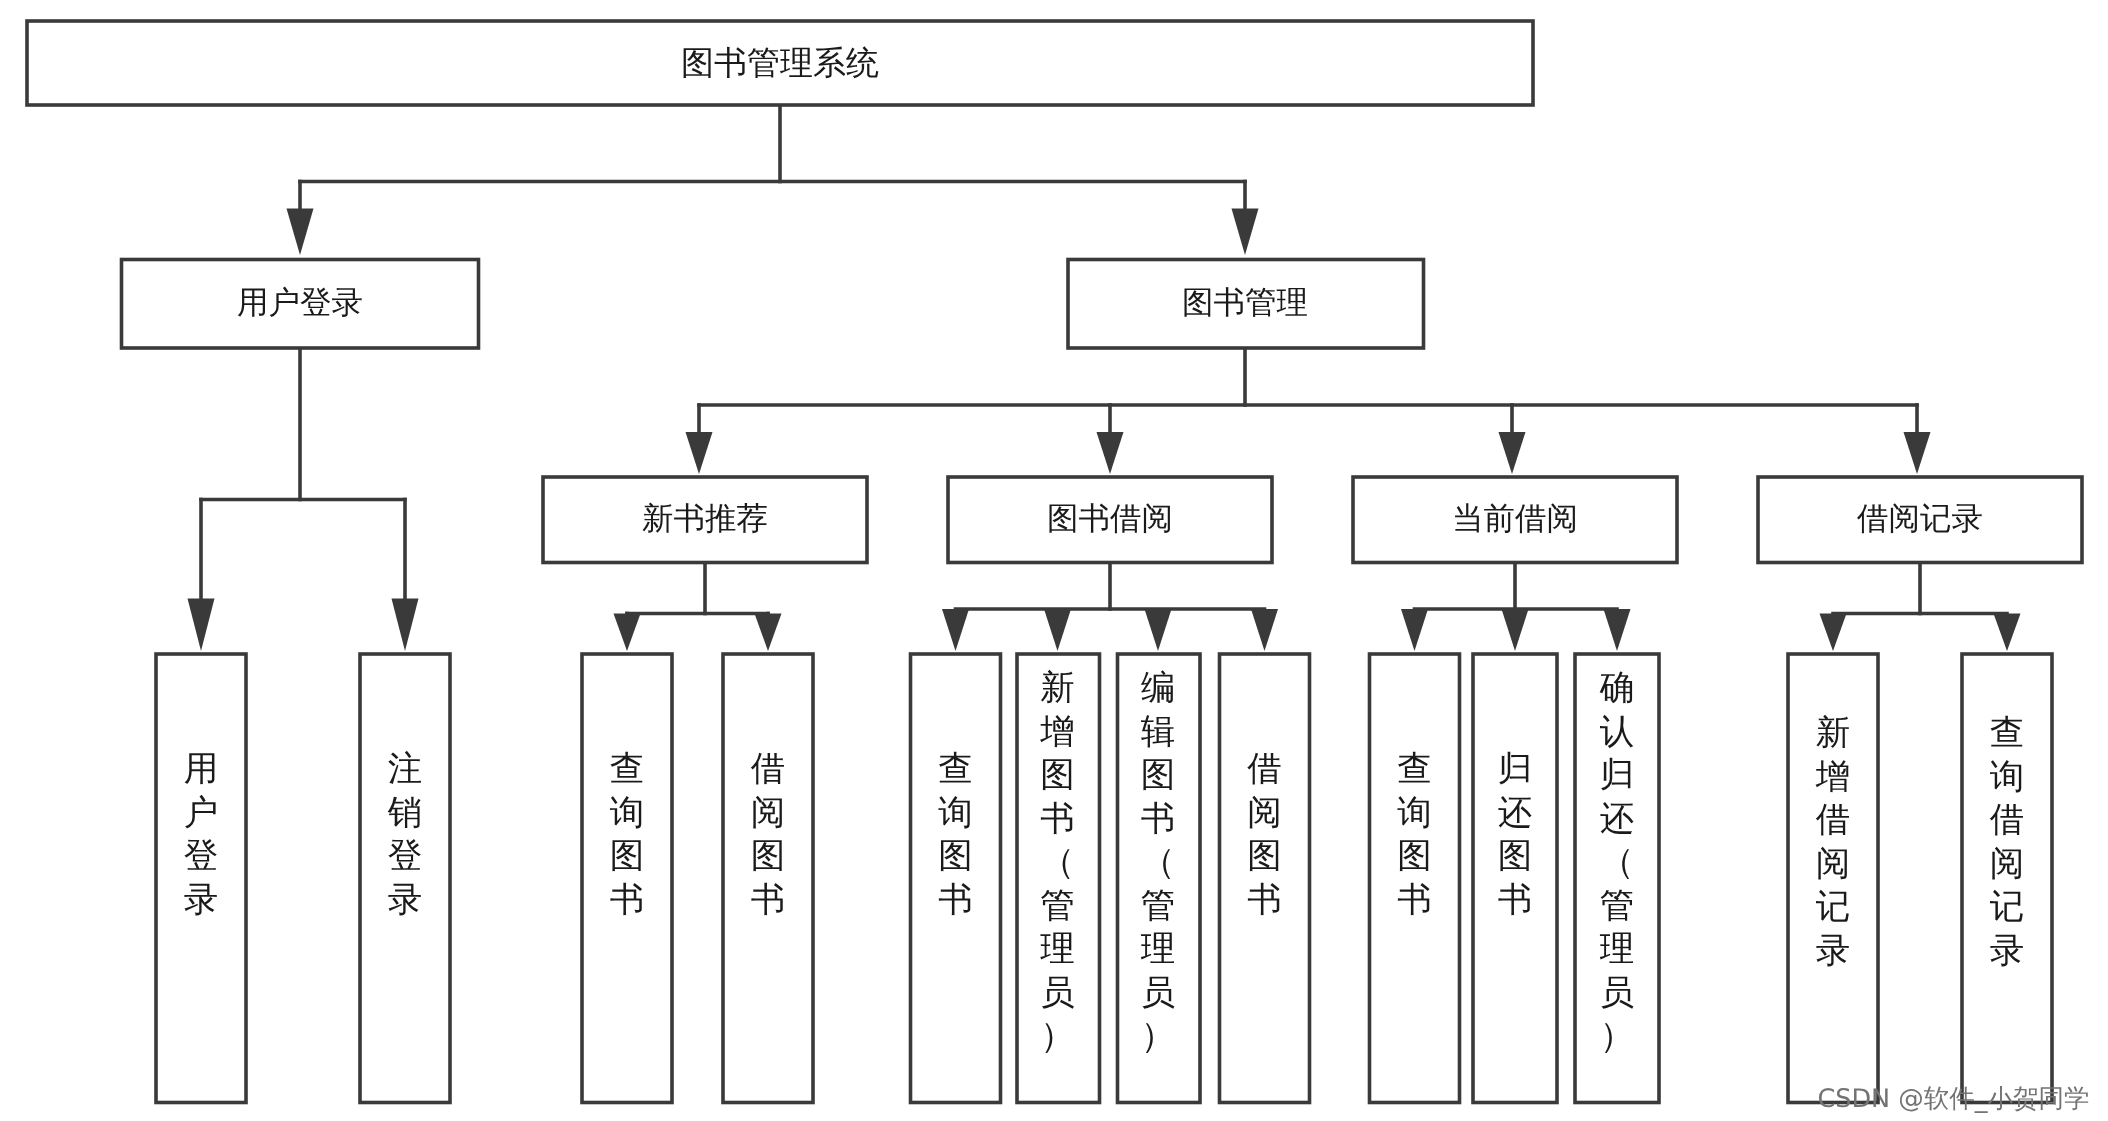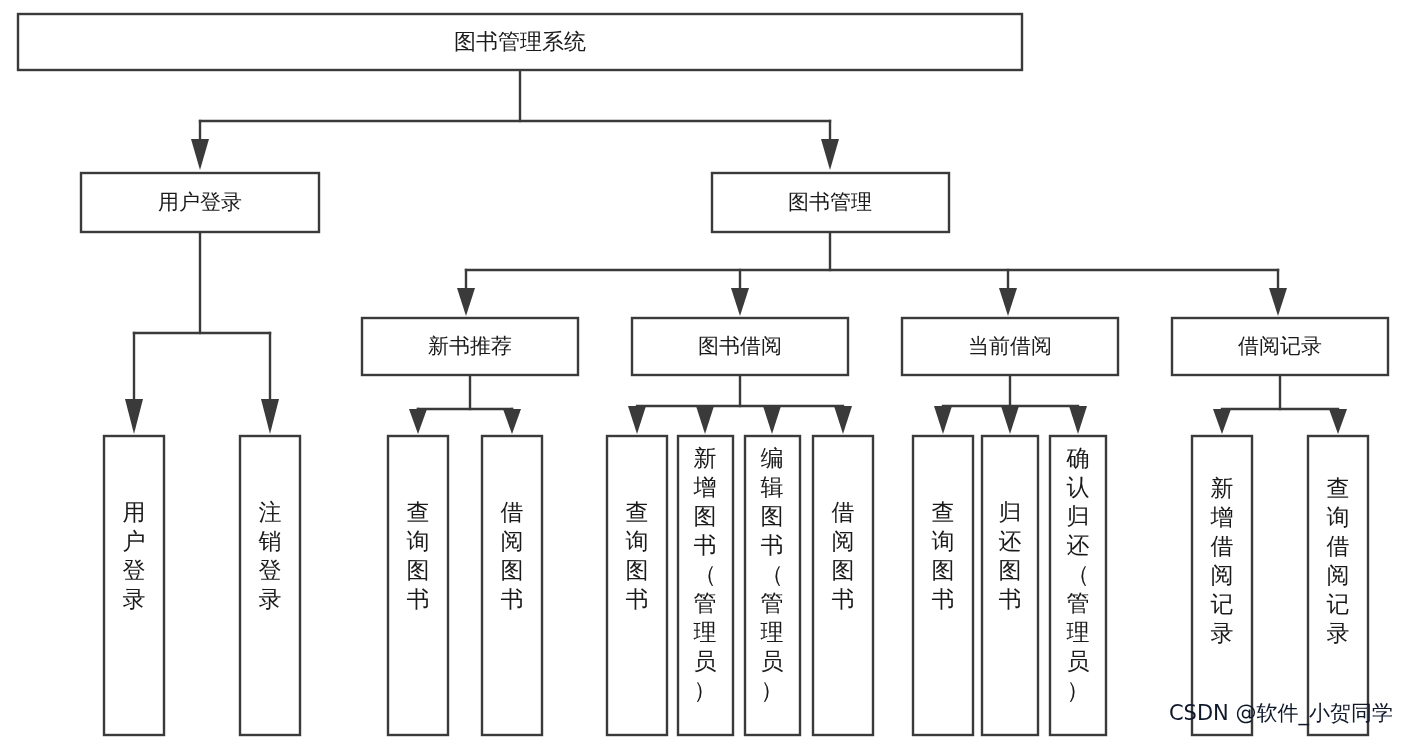--- a/index.html
+++ b/index.html
@@ -50,24 +50,24 @@
     fill: none;
     stroke-linecap: square;
   }
   .arrow-head {
     fill: #3a3a3a;
     stroke: none;
   }
   .watermark {
     position: absolute;
     right: 12px;
-    bottom: 20px;
-    font-family: "DejaVu Sans", "Liberation Sans", sans-serif;
-    font-size: 21px;
-    color: #0f172a;
+    bottom: 3px;
+    font-family: "DejaVu Sans", "Liberation Sans", sans-serif;
+    font-size: 17px;
+    color: #737373;
     white-space: nowrap;
     user-select: none;
   }
 </style>
 </head>
 <body>
 
 <div id="diagram-root">
 
 <svg class="diagram" viewBox="0 0 1405 747" xmlns="http://www.w3.org/2000/svg">

